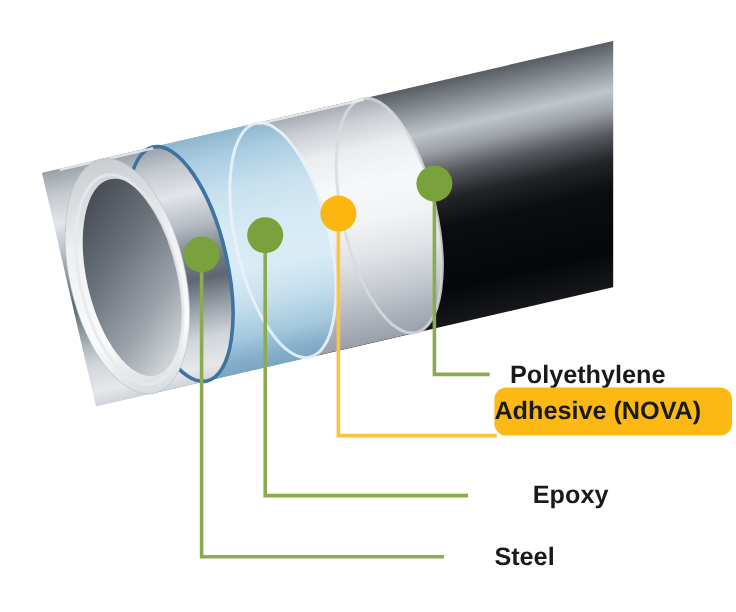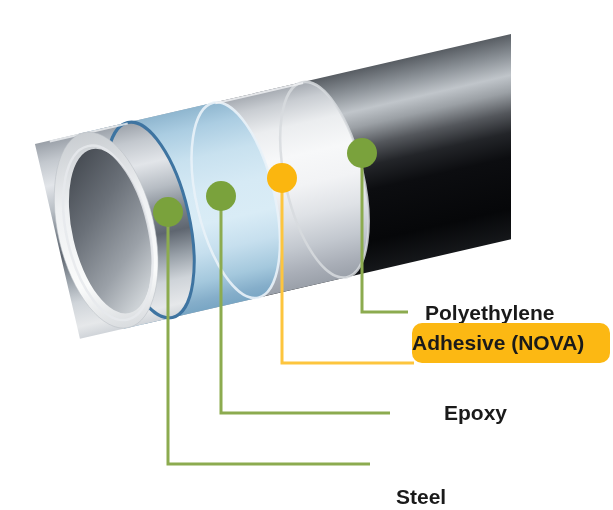--- a/index.html
+++ b/index.html
@@ -8,21 +8,21 @@
     font-family:Liberation Sans, sans-serif;overflow:hidden;padding-left:40px;
   }
   #pipe-svg{position:absolute;left:0;top:0;}
   .callout-label{
     position:absolute;transform:translateY(-50%);
     font-weight:bold;font-size:21px;color:var(--label-text,#1a1a1a);
     white-space:nowrap;letter-spacing:0px;
   }
   .label-polyethylene{left:425px;top:313px;}
   .label-epoxy{left:408px;top:413px;margin-left:36px;}
-  .label-steel{left:396px;top:465px;margin-top:32px;}
+  .label-steel{left:412px;top:465px;}
   .highlight-box{
     position:absolute;left:412px;top:323px;width:198px;height:40px;
     background:var(--highlight-box-bg,#fcb813);border-radius:10px;
     display:flex;align-items:center;justify-content:flex-start;
     font-weight:bold;font-size:21px;color:var(--label-text,#1a1a1a);
     white-space:nowrap;
   }
 </style>
 </head>
 <body>

